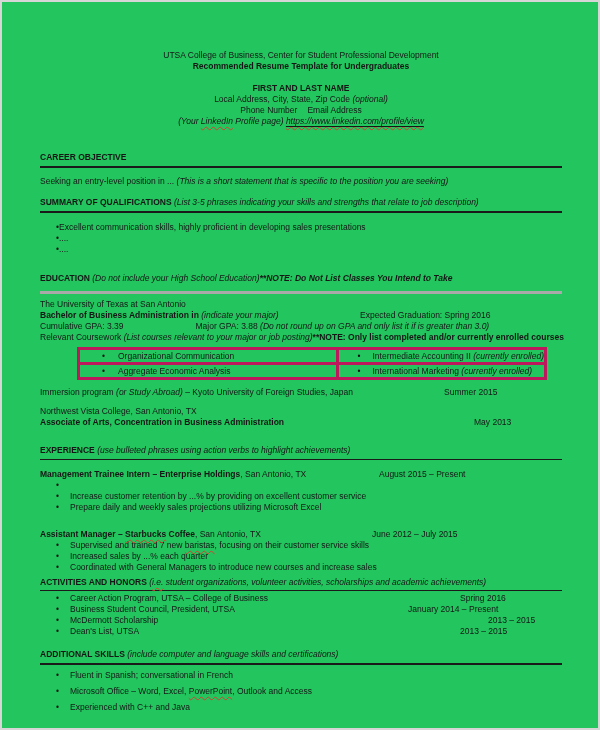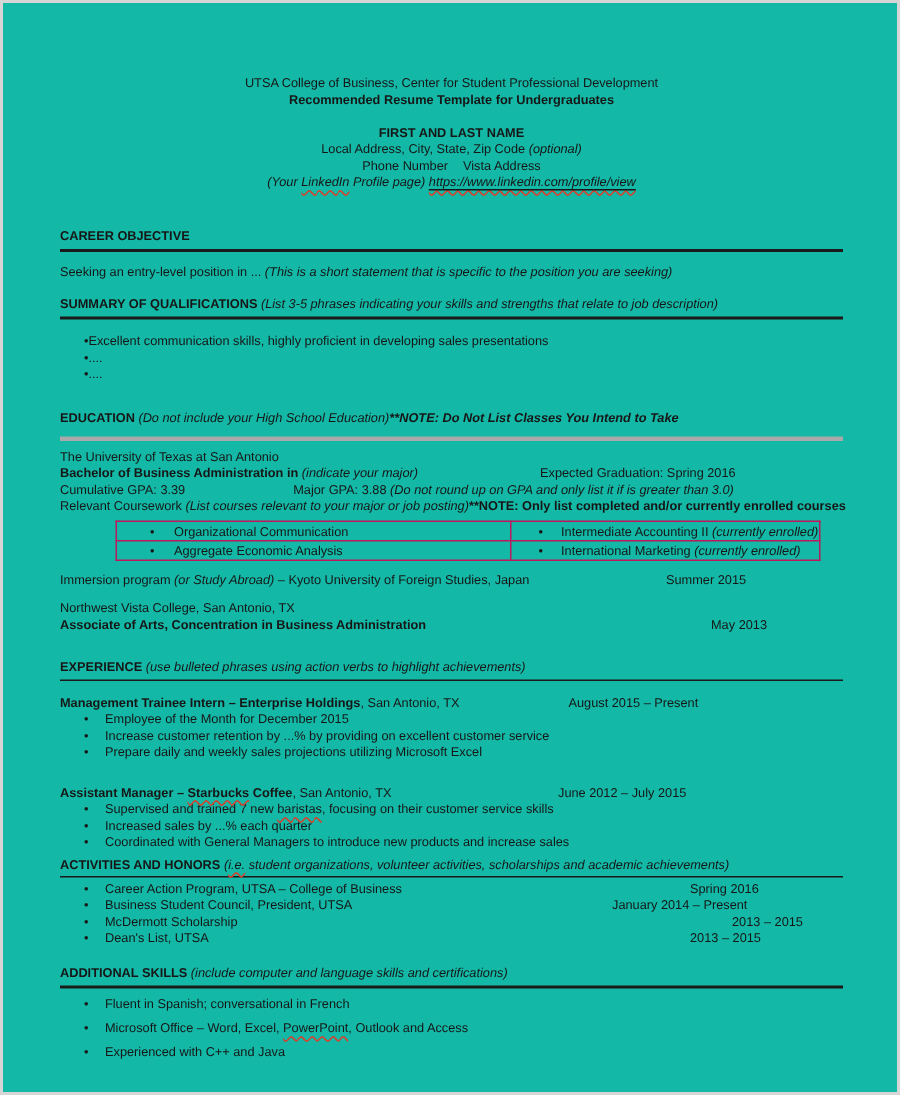--- a/index.html
+++ b/index.html
@@ -1,21 +1,21 @@
 <!DOCTYPE html>
 <html><head>
 <meta charset="utf-8">
 <style>
   html,body{margin:0;padding:0;background:#ffffff;}
   .page{
     position:relative;
     width:600px;height:730px;
     box-sizing:border-box;
     border:2px solid #d6d6d6;
-    background:#14b8a6;
+    background:#22c55e;
     font-family:"Liberation Sans", sans-serif;
     font-size:8.5px;
     line-height:11px;
     color:#161616;
     overflow:hidden;
   }
   .content{position:absolute;left:38px;top:0;width:522px;}
   .b{font-weight:bold;}
   .i{font-style:italic;}
   .bi{font-weight:bold;font-style:italic;}
@@ -36,21 +36,21 @@
   #sec-summary{margin-top:10px;}
   .bl{margin-top:9px;}
   .li{display:flex;padding-left:16px;}
   .dot{flex:none;width:14px;}
   .dot::before{content:"\2022";}
   .li-tight{padding-left:16px;}
   .li-tight .dot-t::before{content:"\2022";}
   #sec-education{margin-top:18px;}
   .edu-lines{margin-top:5px;}
   .ctable{border-collapse:collapse;margin-left:37px;margin-top:4px;width:470px;}
-  .ctable td{border:1px solid #be185d;height:12px;padding:0;vertical-align:middle;}
+  .ctable td{border:3px solid #be185d;height:12px;padding:0;vertical-align:middle;}
   .ctable td.c1{width:262px;}
   .cellflex{display:flex;align-items:center;}
   .cellflex .dot2{flex:none;width:16px;padding-left:22px;}
   .cellflex .dot2::before{content:"\2022";}
   td.c2 .cellflex .dot2{padding-left:18px;width:15px;}
   .immersion{margin-top:7px;}
   .school2{margin-top:8px;}
   #sec-experience{margin-top:17px;}
   .job1{margin-top:9px;}
   .job2{margin-top:16px;}
@@ -71,21 +71,21 @@
   <div class="content">
 
     <div class="doc-header center">
       <div class="line">UTSA College of Business, Center for Student Professional Development</div>
       <div class="b line">Recommended Resume Template for Undergraduates</div>
     </div>
 
     <div class="contact center">
       <div class="b line">FIRST AND LAST NAME</div>
       <div class="line"><span>Local Address, City, State, Zip Code </span><span class="i">(optional)</span></div>
-      <div class="line"><span>Phone Number</span><span class="gap-pe"></span><span>Vista Address</span></div>
+      <div class="line"><span>Phone Number</span><span class="gap-pe"></span><span>Email Address</span></div>
       <div class="line"><span class="i"><span>(Your </span><span class="sq">LinkedIn</span><span> Profile page) </span></span><a class="url"><span class="sq"><span class="u">https://www.linkedin.com/profile/view</span></span></a></div>
     </div>
 
     <div id="sec-objective">
       <div class="b line">CAREER OBJECTIVE</div>
       <div class="rule"></div>
       <div class="obj-body line"><span>Seeking an entry-level position in ... </span><span class="i">(This is a short statement that is specific to the position you are seeking)</span></div>
     </div>
 
     <div id="sec-summary">
@@ -147,21 +147,20 @@
     </div>
 
     <div id="sec-experience">
       <div class="line"><span class="b">EXPERIENCE </span><span class="i">(use bulleted phrases using action verbs to highlight achievements)</span></div>
       <div class="rule-thin"></div>
 
       <div class="job job1">
         <div class="rel line"><span class="b"><span>Management Trainee Intern – Enterprise Holdings</span><span class="sq"></span><span></span></span><span>, San Antonio, TX</span><span class="date" style="left:339px">August 2015 – Present</span></div>
         <div class="li line">
             <span class="dot"></span>
-            <span><span>Employee of the Month for December 2015</span><span class="sq"></span><span></span></span>
           </div>
         <div class="li line">
             <span class="dot"></span>
             <span><span>Increase customer retention by ...% by providing on excellent customer service</span><span class="sq"></span><span></span></span>
           </div>
         <div class="li line">
             <span class="dot"></span>
             <span><span>Prepare daily and weekly sales projections utilizing Microsoft Excel</span><span class="sq"></span><span></span></span>
           </div>
       </div>
@@ -171,21 +170,21 @@
         <div class="li line">
             <span class="dot"></span>
             <span><span>Supervised and trained 7 new </span><span class="sq">baristas</span><span>, focusing on their customer service skills</span></span>
           </div>
         <div class="li line">
             <span class="dot"></span>
             <span><span>Increased sales by ...% each quarter</span><span class="sq"></span><span></span></span>
           </div>
         <div class="li line">
             <span class="dot"></span>
-            <span><span>Coordinated with General Managers to introduce new products and increase sales</span><span class="sq"></span><span></span></span>
+            <span><span>Coordinated with General Managers to introduce new courses and increase sales</span><span class="sq"></span><span></span></span>
           </div>
       </div>
     </div>
 
     <div id="sec-activities">
       <div class="line"><span class="b">ACTIVITIES AND HONORS </span><span class="i"><span>(</span><span class="sq">i.e.</span><span> student organizations, volunteer activities, scholarships and academic achievements)</span></span></div>
       <div class="rule-thin"></div>
       <div class="act-list">
         <div class="li rel line">
             <span class="dot"></span>

